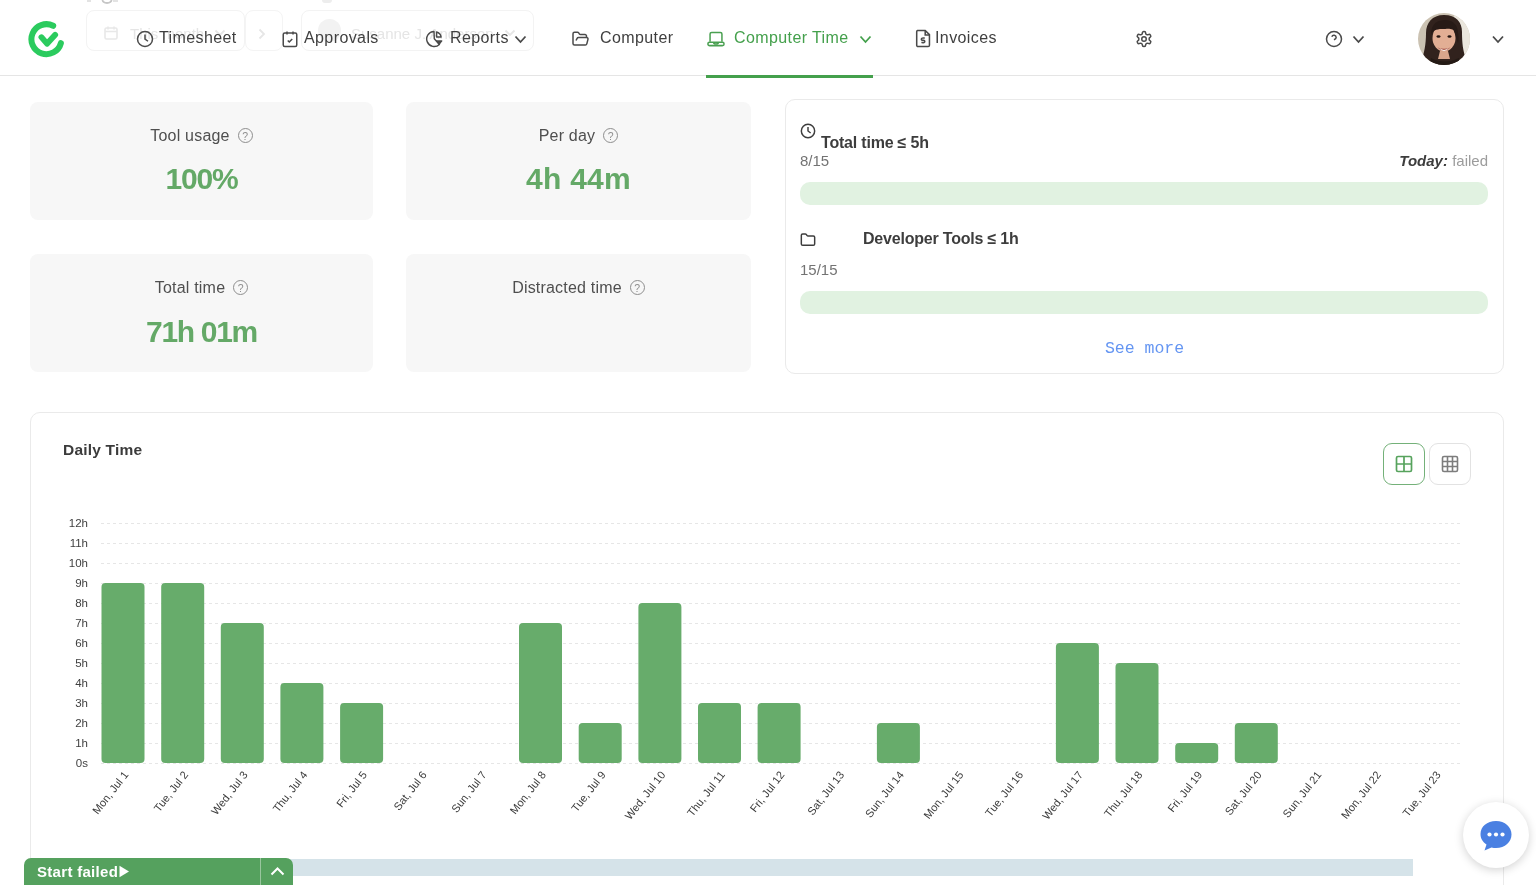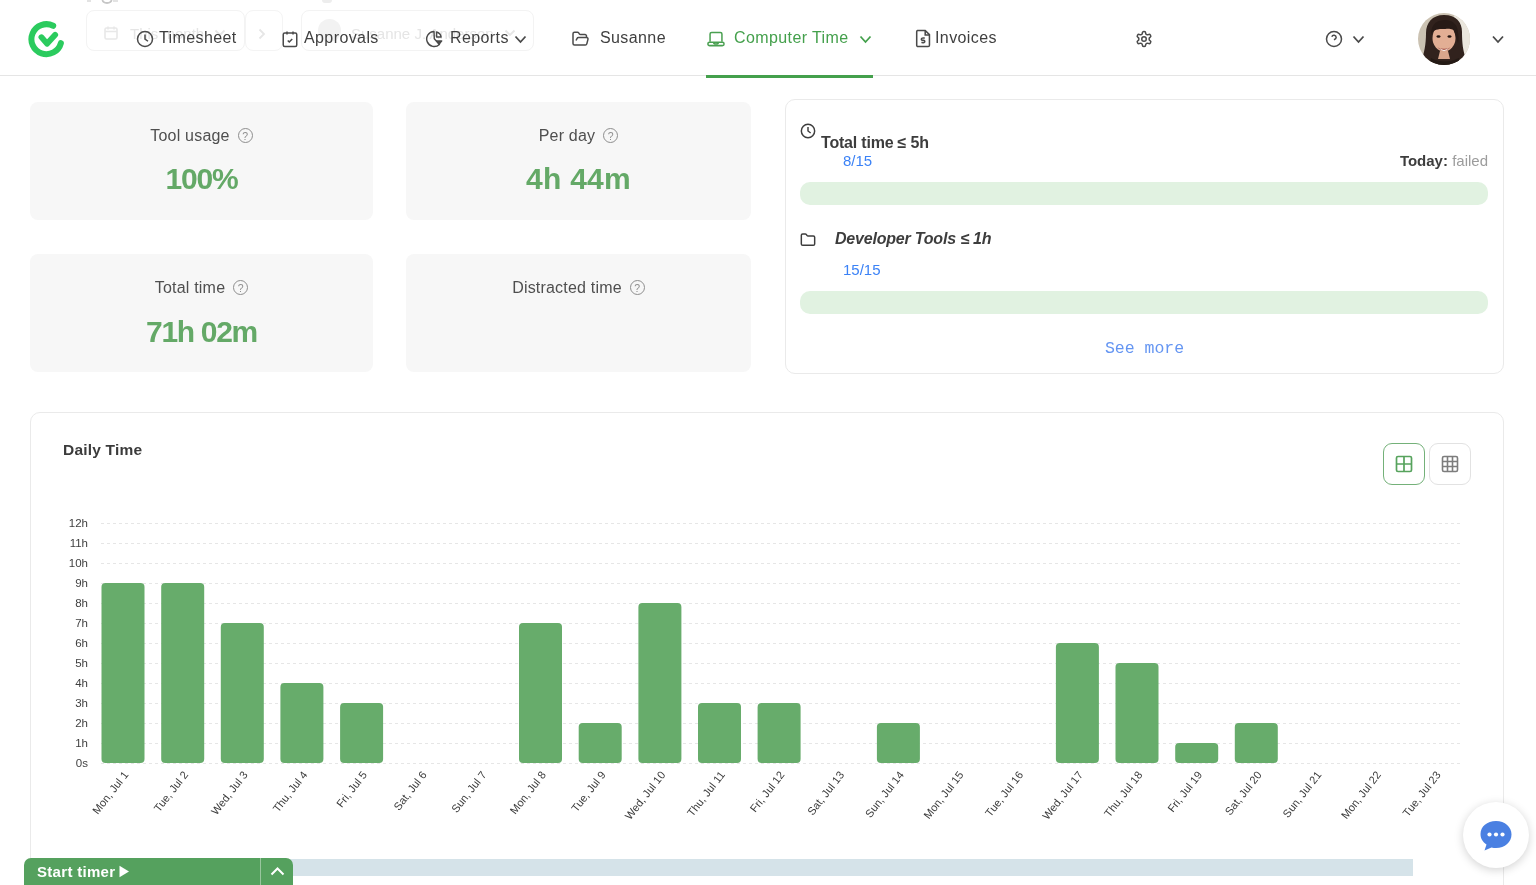--- a/index.html
+++ b/index.html
@@ -64,21 +64,21 @@
       <path d="M15.6 14.5 L22.3 14.5 L19 18.6 Z" fill="#4a4a4a" stroke-linejoin="round"></path>
     </svg>
   <div class="abs navtxt" style="left:450px;top:29px;font-size:16px;color:#3f3f3f;">Reports</div>
   <svg class="abs" style="left:514px;top:35px;" width="13" height="9" viewBox="0 0 13 9" fill="none" stroke="#4a4a4a" stroke-width="1.8">
       <path d="M1.5 1.5 6.5 7l5-5.5"></path>
     </svg>
 
   <svg class="abs" style="left:571px;top:30px;" width="19" height="18" viewBox="0 0 24 24" fill="none" stroke="#4a4a4a" stroke-width="2">
       <path d="m6 14 1.5-2.9A2 2 0 0 1 9.24 10H20a2 2 0 0 1 1.94 2.5l-1.54 6a2 2 0 0 1-1.95 1.5H4a2 2 0 0 1-2-2V5a2 2 0 0 1 2-2h3.9a2 2 0 0 1 1.69.9l.81 1.2a2 2 0 0 0 1.67.9H18a2 2 0 0 1 2 2v2"></path>
     </svg>
-  <div class="abs navtxt" style="left:600px;top:29px;font-size:16px;color:#3f3f3f;">Susanne</div>
+  <div class="abs navtxt" style="left:600px;top:29px;font-size:16px;color:#3f3f3f;">Computer</div>
 
   <svg class="abs" style="left:706px;top:29px;" width="20" height="19" viewBox="0 0 24 24" fill="none" stroke="#4aa051" stroke-width="1.9">
       <path d="M4.5 16.2V6.4a2 2 0 0 1 2-2h11a2 2 0 0 1 2 2v9.8"></path>
       <rect x="1.8" y="16.6" width="20.4" height="4.4" rx="2.2"></rect>
       <path d="M9 16.6a3 2.4 0 0 0 6 0"></path>
     </svg>
   <div class="abs navtxt" style="left:734px;top:29px;font-size:16px;color:#44a04c;">Computer Time</div>
   <svg class="abs" style="left:859px;top:35px;" width="13" height="9" viewBox="0 0 13 9" fill="none" stroke="#44a04c" stroke-width="1.8">
       <path d="M1.5 1.5 6.5 7l5-5.5"></path>
     </svg>
@@ -133,36 +133,36 @@
   <div class="abs" style="left:30px;top:102px;width:343px;height:118px;background:#f7f7f7;border-radius:8px;"></div>
   <div class="abs" style="left:406px;top:102px;width:345px;height:118px;background:#f7f7f7;border-radius:8px;"></div>
   <div class="abs" style="left:30px;top:254px;width:343px;height:118px;background:#f7f7f7;border-radius:8px;"></div>
   <div class="abs" style="left:406px;top:254px;width:345px;height:118px;background:#f7f7f7;border-radius:8px;"></div>
 
   <div class="abs cardtitle" style="left:30px;top:127px;width:343px;">Tool usage<span class="qm">?</span></div>
   <div class="abs cardval" style="left:30px;top:162px;width:343px;letter-spacing:-1.2px;">100%</div>
   <div class="abs cardtitle" style="left:406px;top:127px;width:345px;">Per day<span class="qm">?</span></div>
   <div class="abs cardval" style="left:406px;top:162px;width:345px;text-align:center;">4h 44m</div>
   <div class="abs cardtitle" style="left:30px;top:279px;width:343px;">Total time<span class="qm">?</span></div>
-  <div class="abs cardval" style="left:30px;top:315px;width:343px;letter-spacing:-1.3px;">71h 02m</div>
+  <div class="abs cardval" style="left:30px;top:315px;width:343px;letter-spacing:-1.3px;">71h 01m</div>
   <div class="abs cardtitle" style="left:406px;top:279px;width:345px;">Distracted time<span class="qm">?</span></div>
 
   <div class="abs" style="left:785px;top:99px;width:719px;height:275px;border:1px solid #eaeaea;border-radius:10px;background:#fff;"></div>
   <svg class="abs" style="left:800px;top:123px;" width="16" height="16" viewBox="0 0 24 24" fill="none" stroke="#3d3d3d" stroke-width="2.2">
       <circle cx="12" cy="12" r="10"></circle>
       <path d="M12 6v6l4 3"></path>
     </svg>
   <div class="abs goaltitle" style="left:821px;top:134px;">Total time ≤ 5h</div>
   <div class="abs goalsub" style="left:800px;top:152px;">8/15</div>
-  <div class="abs" style="left:1280px;top:152px;width:208px;text-align:right;font-size:15px;color:#9c9c9c;"><span style="color:#3d3d3d;font-weight:bold;">Today:</span> failed</div>
+  <div class="abs" style="left:1280px;top:152px;width:208px;text-align:right;font-size:15px;color:#9c9c9c;"><span style="color:#3d3d3d;font-weight:bold;font-style:italic;">Today:</span> failed</div>
   <div class="abs" style="left:800px;top:182px;width:688px;height:23px;background:#e1f2e1;border-radius:10px;"></div>
   <svg class="abs" style="left:800px;top:232px;" width="16" height="16" viewBox="0 0 24 24" fill="none" stroke="#3d3d3d" stroke-width="2.2">
       <path d="M20 20a2 2 0 0 0 2-2V8a2 2 0 0 0-2-2h-7.9a2 2 0 0 1-1.69-.9L9.6 3.9A2 2 0 0 0 7.93 3H4a2 2 0 0 0-2 2v13a2 2 0 0 0 2 2Z"></path>
     </svg>
-  <div class="abs goaltitle" style="left:835px;top:230px;font-style:italic;">Developer Tools ≤ 1h</div>
+  <div class="abs goaltitle" style="left:863px;top:230px;">Developer Tools ≤ 1h</div>
   <div class="abs goalsub" style="left:800px;top:261px;text-align:right;">15/15</div>
   <div class="abs" style="left:800px;top:291px;width:688px;height:23px;background:#e1f2e1;border-radius:10px;"></div>
   <div class="abs" style="left:785px;top:339px;width:719px;text-align:center;font-size:16.5px;color:#6495f2;font-family:Liberation Mono, monospace;">See more</div>
 
   <div class="abs" style="left:30px;top:412px;width:1474px;height:500px;border:1px solid #eaeaea;border-radius:10px;background:#fff;"></div>
   <div class="abs" style="left:63px;top:441px;font-size:15.5px;font-weight:bold;color:#3b3b3b;letter-spacing:.2px;">Daily Time</div>
   <div class="abs" style="left:1383px;top:443px;width:42px;height:42px;border:1.5px solid #74b179;border-radius:9px;background:#fff;"></div>
   <svg class="abs" style="left:1395px;top:455px;" width="18" height="18" viewBox="0 0 18 18" fill="none" stroke="#57a35d" stroke-width="1.7">
       <rect x="1.5" y="1.5" width="15" height="15" rx="1.5"></rect>
       <path d="M9 1.5v15M1.5 9h15"></path>
@@ -235,21 +235,21 @@
   <text transform="translate(1202.7,775) rotate(-52)" text-anchor="end" font-size="11" fill="#3b3b3b">Fri, Jul 19</text>
   <rect x="1234.8" y="723" width="43" height="40" rx="4" fill="#67ac6b"></rect>
   <text transform="translate(1262.3,775) rotate(-52)" text-anchor="end" font-size="11" fill="#3b3b3b">Sat, Jul 20</text>
   <text transform="translate(1322.0,775) rotate(-52)" text-anchor="end" font-size="11" fill="#3b3b3b">Sun, Jul 21</text>
   <text transform="translate(1381.6,775) rotate(-52)" text-anchor="end" font-size="11" fill="#3b3b3b">Mon, Jul 22</text>
   <text transform="translate(1441.3,775) rotate(-52)" text-anchor="end" font-size="11" fill="#3b3b3b">Tue, Jul 23</text>
   </svg>
 
   <div class="abs" style="left:31px;top:859px;width:1382px;height:17px;background:#d5e3e9;"></div>
   <div class="abs" style="left:24px;top:858px;width:269px;height:27px;background:#55a15e;border-radius:7px 7px 0 0;"></div>
-  <div class="abs" style="left:37px;top:863px;font-size:15px;font-weight:bold;color:#fff;letter-spacing:.3px;">Start timer</div>
+  <div class="abs" style="left:37px;top:863px;font-size:15px;font-weight:bold;color:#fff;letter-spacing:.3px;">Start failed</div>
   <svg class="abs" style="left:118px;top:865px;" width="12" height="13" viewBox="0 0 12 13" fill="#fff">
       <path d="M1.5 .8 11 6.5 1.5 12.2z"></path>
     </svg>
   <div class="abs" style="left:260px;top:858px;width:1px;height:27px;background:rgba(255,255,255,.4);"></div>
   <svg class="abs" style="left:270px;top:867px;" width="15" height="9" viewBox="0 0 15 9" fill="none" stroke="#fff" stroke-width="2">
       <path d="M1.5 7.5 7.5 1.5l6 6"></path>
     </svg>
 
   <div class="abs" style="left:1463px;top:802px;width:66px;height:66px;border-radius:50%;background:#fff;box-shadow:0 2px 10px rgba(0,0,0,.18);"></div>
   <svg class="abs" style="left:1478px;top:819px;" width="36" height="34" viewBox="0 0 36 34">
@@ -259,15 +259,15 @@
       <circle cx="24.5" cy="15.5" r="2.1" fill="#fff"></circle>
   </svg>
 </div>
 
 <style>
   .cardtitle { text-align:center; font-size:16px; color:#4f4f4f; letter-spacing:.2px; }
   .cardtitle .qm { display:inline-block; width:15px; height:15px; line-height:14px; border:1.4px solid #8e8e8e;
     border-radius:50%; font-size:10.5px; color:#8e8e8e; margin-left:8px; text-align:center; vertical-align:1px; }
   .cardval { text-align:center; font-size:30px; font-weight:bold; color:#64a967; letter-spacing:.3px; }
   .goaltitle { font-size:16px; font-weight:bold; color:#3d3d3d; letter-spacing:-.2px; }
-  .goalsub { font-size:15px; color:#3b82f6;margin-left:43px; }
+  .goalsub { font-size:15px; color:#737373; }
   .navtxt { letter-spacing:.4px; }
 </style>
 
 </body></html>

